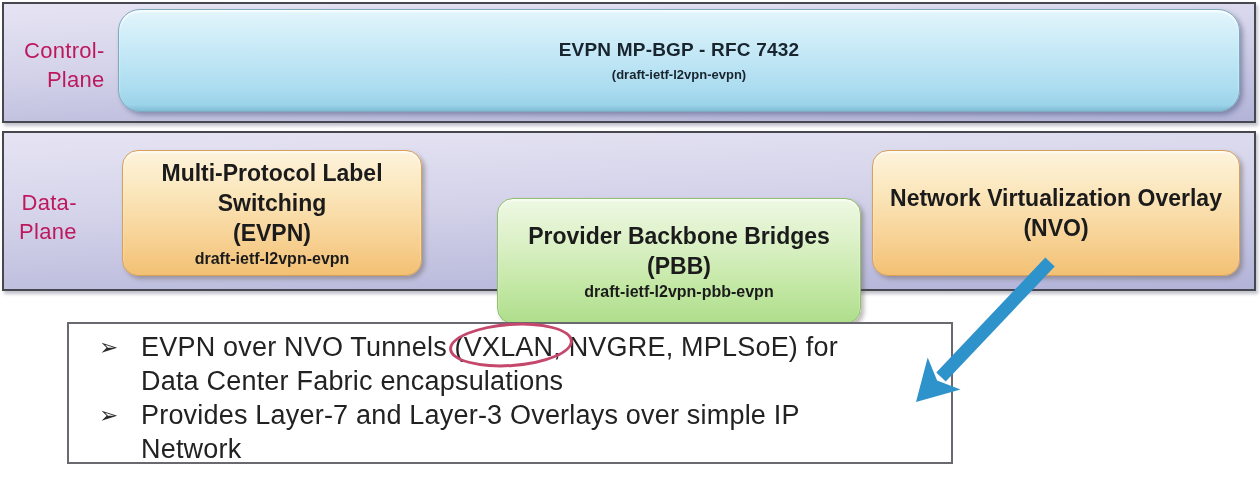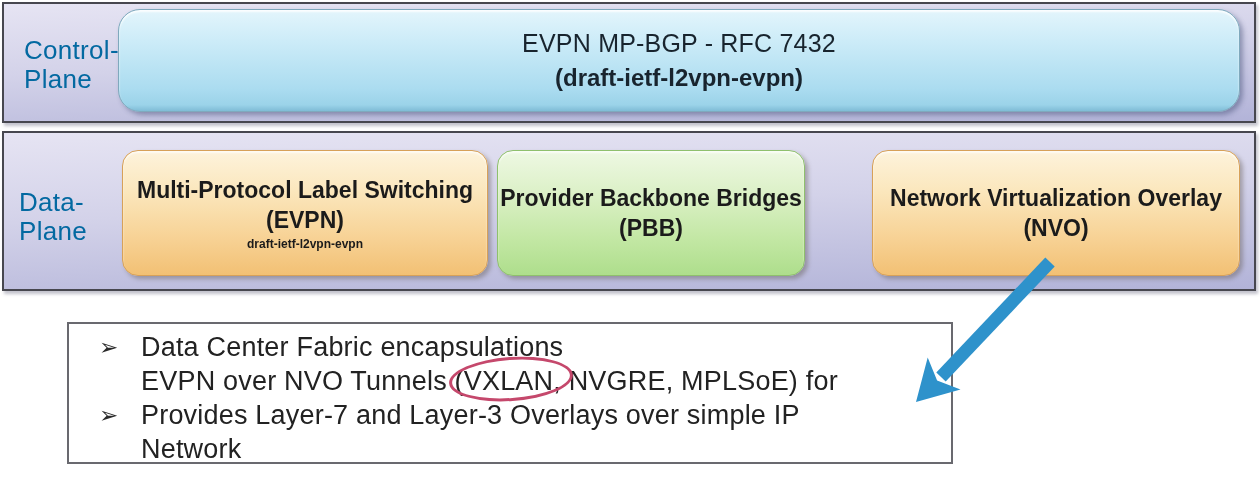--- a/index.html
+++ b/index.html
@@ -18,51 +18,52 @@
     width: 1254px;
     border: 2px solid #47474f;
     background: linear-gradient(178deg, #e6e4f3 0%, #d3d2e9 45%, #b2b3d8 100%);
     box-shadow: 2px 3px 3px rgba(80,80,110,0.35);
   }
   .band.control { top: 2px;   height: 121px; }
   .band.data    { top: 131px; height: 160px; }
 
   .plane-label {
     position: absolute;
-    font-size: 26px;
+    font-size: 22px;
     line-height: 29px;
-    color: #0369a1;
+    color: #be185d;
     letter-spacing: 0.3px;
+    text-align: right;
   }
   .plane-label.control { left: 24px; top: 36px;  }
   .plane-label.data    { left: 19px; top: 188px; }
 
   
   .evpn-box {
     position: absolute;
     left: 118px; top: 9px;
     width: 1122px; height: 103px;
     border: 1px solid #7fa9bd;
     border-radius: 22px;
     background: linear-gradient(180deg, #e3f5fc 0%, #cdecf8 30%, #abdcf0 78%, #9bd3e9 94%, #7fbcd6 100%);
     box-shadow: 3px 3px 5px rgba(60,70,110,0.45), inset 0 2px 2px rgba(255,255,255,0.85);
     display: flex;
     flex-direction: column;
     align-items: center;
     justify-content: center;
     text-align: center;
   }
   .evpn-box .title {
-    font-size: 25px;
-    font-weight: normal;
+    font-size: 19px;
+    font-weight: bold;
     color: #18242e;
     letter-spacing: 0.2px;
   }
   .evpn-box .subtitle {
-    font-size: 24px;
+    font-size: 13px;
     font-weight: bold;
     color: #18242e;
     margin-top: 6px;
   }
 
   
   .dp-box {
     position: absolute;
     top: 150px;
     height: 126px;
@@ -75,32 +76,32 @@
     box-shadow: 3px 3px 4px rgba(90,80,70,0.4), inset 0 2px 2px rgba(255,255,255,0.7);
   }
   .dp-box.orange {
     border: 1px solid #d7a159;
     background: linear-gradient(180deg, #fdf3dc 0%, #fbe7bd 32%, #f7d193 72%, #f2c074 100%);
   }
   .dp-box.green {
     border: 1px solid #8fc06d;
     background: linear-gradient(180deg, #eef8e3 0%, #ddf1c9 32%, #c2e7a3 72%, #aede8c 100%);
   }
-  .dp-box.mpls { left: 122px; width: 366px; }
-  .dp-box.pbb  { left: 497px; width: 308px; }
+  .dp-box.mpls { left: 122px; width: 300px; }
+  .dp-box.pbb  { left: 497px; width: 364px; margin-top: 48px; }
   .dp-box.nvo  { left: 872px; width: 368px; }
 
   .dp-box .title {
     font-size: 23px;
     font-weight: bold;
     line-height: 30px;
     color: #1b1b1b;
   }
   .dp-box .draft {
-    font-size: 12px;
+    font-size: 16px;
     font-weight: bold;
     color: #1b1b1b;
     margin-top: 2px;
   }
 
   
   .notes-box {
     position: absolute;
     left: 67px; top: 322px;
     width: 886px; height: 142px;
@@ -166,33 +167,34 @@
 
 <div class="dp-box orange mpls">
   <div class="title">Multi-Protocol Label Switching</div>
   <div class="title">(EVPN)</div>
   <div class="draft">draft-ietf-l2vpn-evpn</div>
 </div>
 
 <div class="dp-box green pbb">
   <div class="title">Provider Backbone Bridges</div>
   <div class="title">(PBB)</div>
+  <div class="draft">draft-ietf-l2vpn-pbb-evpn</div>
 </div>
 
 <div class="dp-box orange nvo">
   <div class="title">Network Virtualization Overlay</div>
   <div class="title">(NVO)</div>
 </div>
 
 <div class="notes-box">
   <div class="bullet-row">
     <span class="bullet-marker">➢</span>
     <div class="bullet-text">
+      <div><span>EVPN over NVO Tunnels </span><span class="circle-wrap"><span>(VXLAN,</span><span class="vxlan-ellipse"></span></span><span> NVGRE, MPLSoE) for</span></div>
       <div>Data Center Fabric encapsulations</div>
-      <div><span>EVPN over NVO Tunnels </span><span class="circle-wrap"><span>(VXLAN,</span><span class="vxlan-ellipse"></span></span><span> NVGRE, MPLSoE) for</span></div>
     </div>
   </div>
   <div class="bullet-row">
     <span class="bullet-marker">➢</span>
     <div class="bullet-text">
       <div>Provides Layer-7 and Layer-3 Overlays over simple IP</div>
       <div>Network</div>
     </div>
   </div>
 </div>

